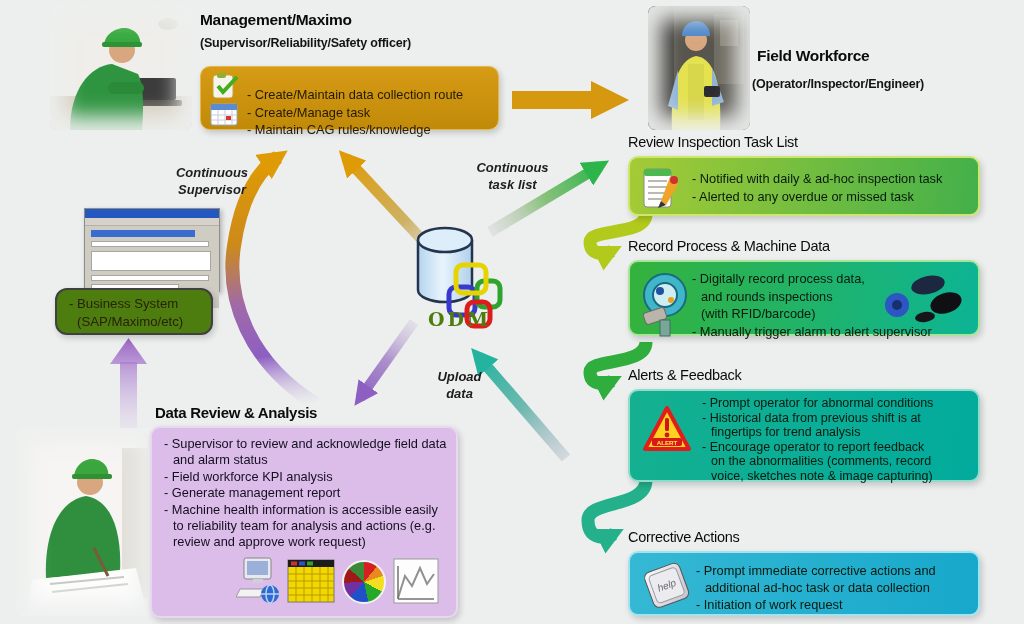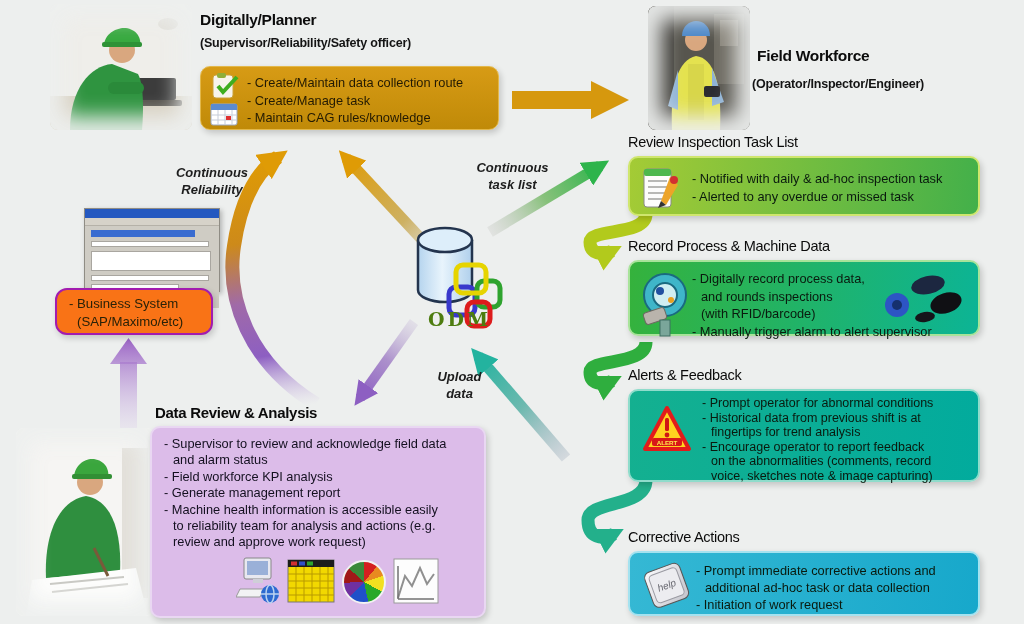--- a/index.html
+++ b/index.html
@@ -10,24 +10,24 @@
   .sub{font-weight:bold;color:#141414;font-size:12.5px;letter-spacing:-0.2px;white-space:nowrap}
   .rttl{font-weight:normal;color:#0b0b0b;font-size:14.5px;letter-spacing:-0.3px;white-space:nowrap}
   .box{border-radius:10px;box-shadow:2px 3px 6px rgba(0,0,0,0.18)}
   .rbox{left:628px;width:352px;font-size:12.8px;color:#0a1a0e}
   .rline{white-space:nowrap}
   .cont{padding-left:9px}
   .lbl{font-style:italic;font-weight:bold;font-size:13px;color:#1d1d1d;text-align:center;line-height:16.5px}
   .photo{border-radius:8px;overflow:hidden}
   .photo::after{content:"";position:absolute;inset:0;box-shadow:inset 0 0 20px 14px rgba(237,239,238,0.95)}
   .mgmtbox{left:200px;top:66px;width:299px;height:64px;background:linear-gradient(#d79b15,#c08a08);border:1.5px solid #e3b84a;
-           font-size:12.8px;color:#231a03;padding:7px 4px 0 46px;line-height:17.5px}
-  .bizbox{left:55px;top:288px;width:158px;height:47px;background:#f97316;border:2px solid #a21caf;border-radius:12px;
+           font-size:12.8px;color:#231a03;padding:19px 4px 0 46px;line-height:17.5px}
+  .bizbox{left:55px;top:288px;width:158px;height:47px;background:#4d7c0f;border:2px solid #404040;border-radius:12px;
           font-size:13.2px;color:#2a2208;padding:5px 0 0 12px;line-height:18px;font-weight:normal}
-  .drbox{left:150px;top:426px;width:336px;height:192px;background:#dcbce9;border:2px solid #e9d7f2;
+  .drbox{left:150px;top:426px;width:308px;height:192px;background:#dcbce9;border:2px solid #e9d7f2;
          font-size:12.8px;color:#141020;padding:8px 6px 0 12px;line-height:16.4px}
   .b1{top:156px;height:60px;background:linear-gradient(95deg,#a4cb35,#43b04a);border:2px solid #cfe66e;padding:12px 4px 0 62px;line-height:18px}
   .b2{top:260px;height:76px;background:linear-gradient(95deg,#35b23c,#0cb495);border:2px solid #a8e39a;padding:8px 4px 0 62px;line-height:17.5px}
   .b3{top:389px;height:93px;background:linear-gradient(95deg,#14b090,#02ab9d);border:2px solid #8fdccb;padding:5px 8px 0 72px;line-height:14.6px;font-size:12.5px}
   .b4{top:551px;height:65px;background:linear-gradient(95deg,#35b8d4,#17a8cb);border:2px solid #a5e2ef;padding:9px 4px 0 66px;line-height:17px}
   .odm{font-family:"DejaVu Serif",serif;font-weight:bold;font-size:19px;letter-spacing:3px;color:#4d7c0f;text-align:left}
   .bw-title{height:9px;background:#2458c0}
   .bw-menu{height:8px;background:#d6d2c9;border-bottom:1px solid #b5b1a8}
   .bw-body{position:relative;height:100%;background:#cfccc4}
   .bw-row{position:absolute;left:6px;right:10px;height:6px;background:#fff;border:1px solid #a9a6a0}
@@ -197,32 +197,32 @@
     <rect x="3" y="25" width="26" height="28" rx="7" fill="none" stroke="#3838cc" stroke-width="5"></rect>
     <rect x="31" y="19" width="23" height="26" rx="7" fill="none" stroke="#2ea32e" stroke-width="5"></rect>
     <rect x="10" y="3" width="30" height="28" rx="7" fill="none" stroke="#e6d400" stroke-width="5"></rect>
     <rect x="21" y="40" width="23" height="24" rx="7" fill="none" stroke="#dd1c1c" stroke-width="5"></rect>
   </svg>
 
   <div class="abs odm" style="left:428px;top:308px;width:80px">ODM</div>
 
   <div class="abs lbl" style="left:142px;top:165px;width:140px">
     <div>Continuous</div>
-    <div>Reliability</div>
+    <div>Supervisor</div>
   </div>
   <div class="abs lbl" style="left:450px;top:160px;width:125px">
     <div>Continuous</div>
     <div>task list</div>
   </div>
   <div class="abs lbl" style="left:412px;top:369px;width:95px">
     <div>Upload</div>
     <div>data</div>
   </div>
 
-  <div class="abs ttl" style="left:200px;top:11px">Digitally/Planner</div>
+  <div class="abs ttl" style="left:200px;top:11px">Management/Maximo</div>
   <div class="abs sub" style="left:200px;top:36px">(Supervisor/Reliability/Safety officer)</div>
 
   <div class="abs box mgmtbox">
     <svg class="abs" style="left:9px;top:5px" width="30" height="28" viewBox="0 0 30 28">
       <rect x="3" y="3" width="20" height="23" rx="3" fill="#f7f4ec" stroke="#caa23a"></rect>
       <rect x="7" y="1" width="9" height="5" rx="2" fill="#8fae3a"></rect>
       <path d="M8,14 L13,20 L27,5" stroke="#3fae1f" stroke-width="4" fill="none"></path>
     </svg>
     <svg class="abs" style="left:8px;top:34px" width="30" height="26" viewBox="0 0 30 26">
       <rect x="2" y="3" width="26" height="21" rx="2" fill="#fff" stroke="#9aa7c0"></rect>

